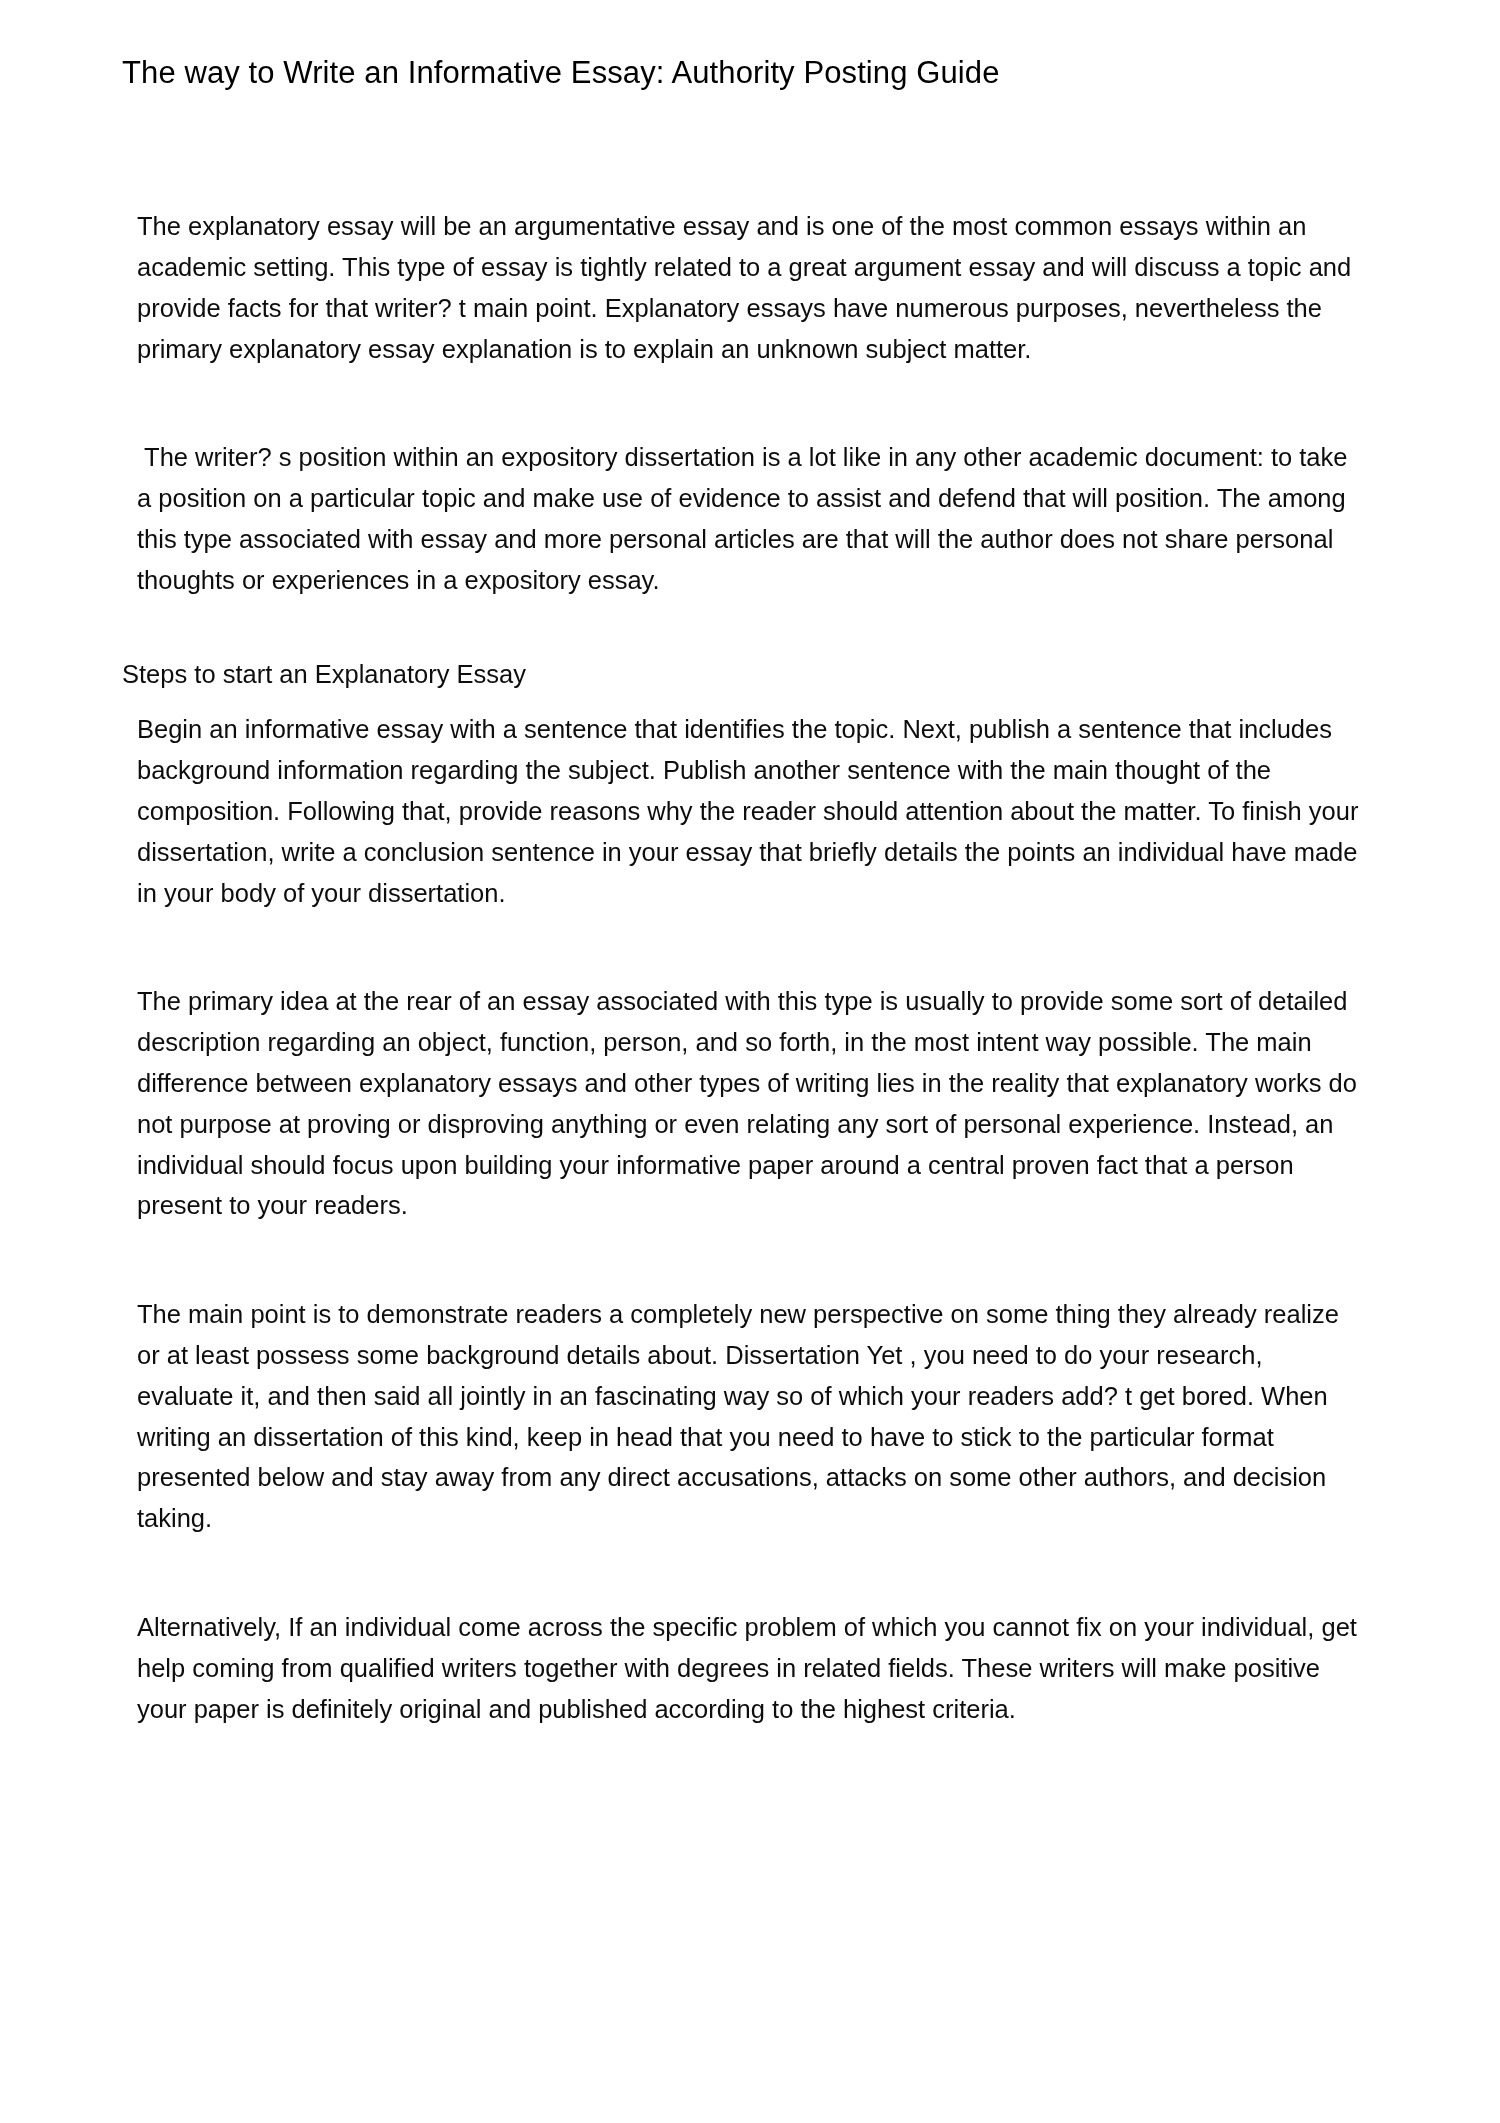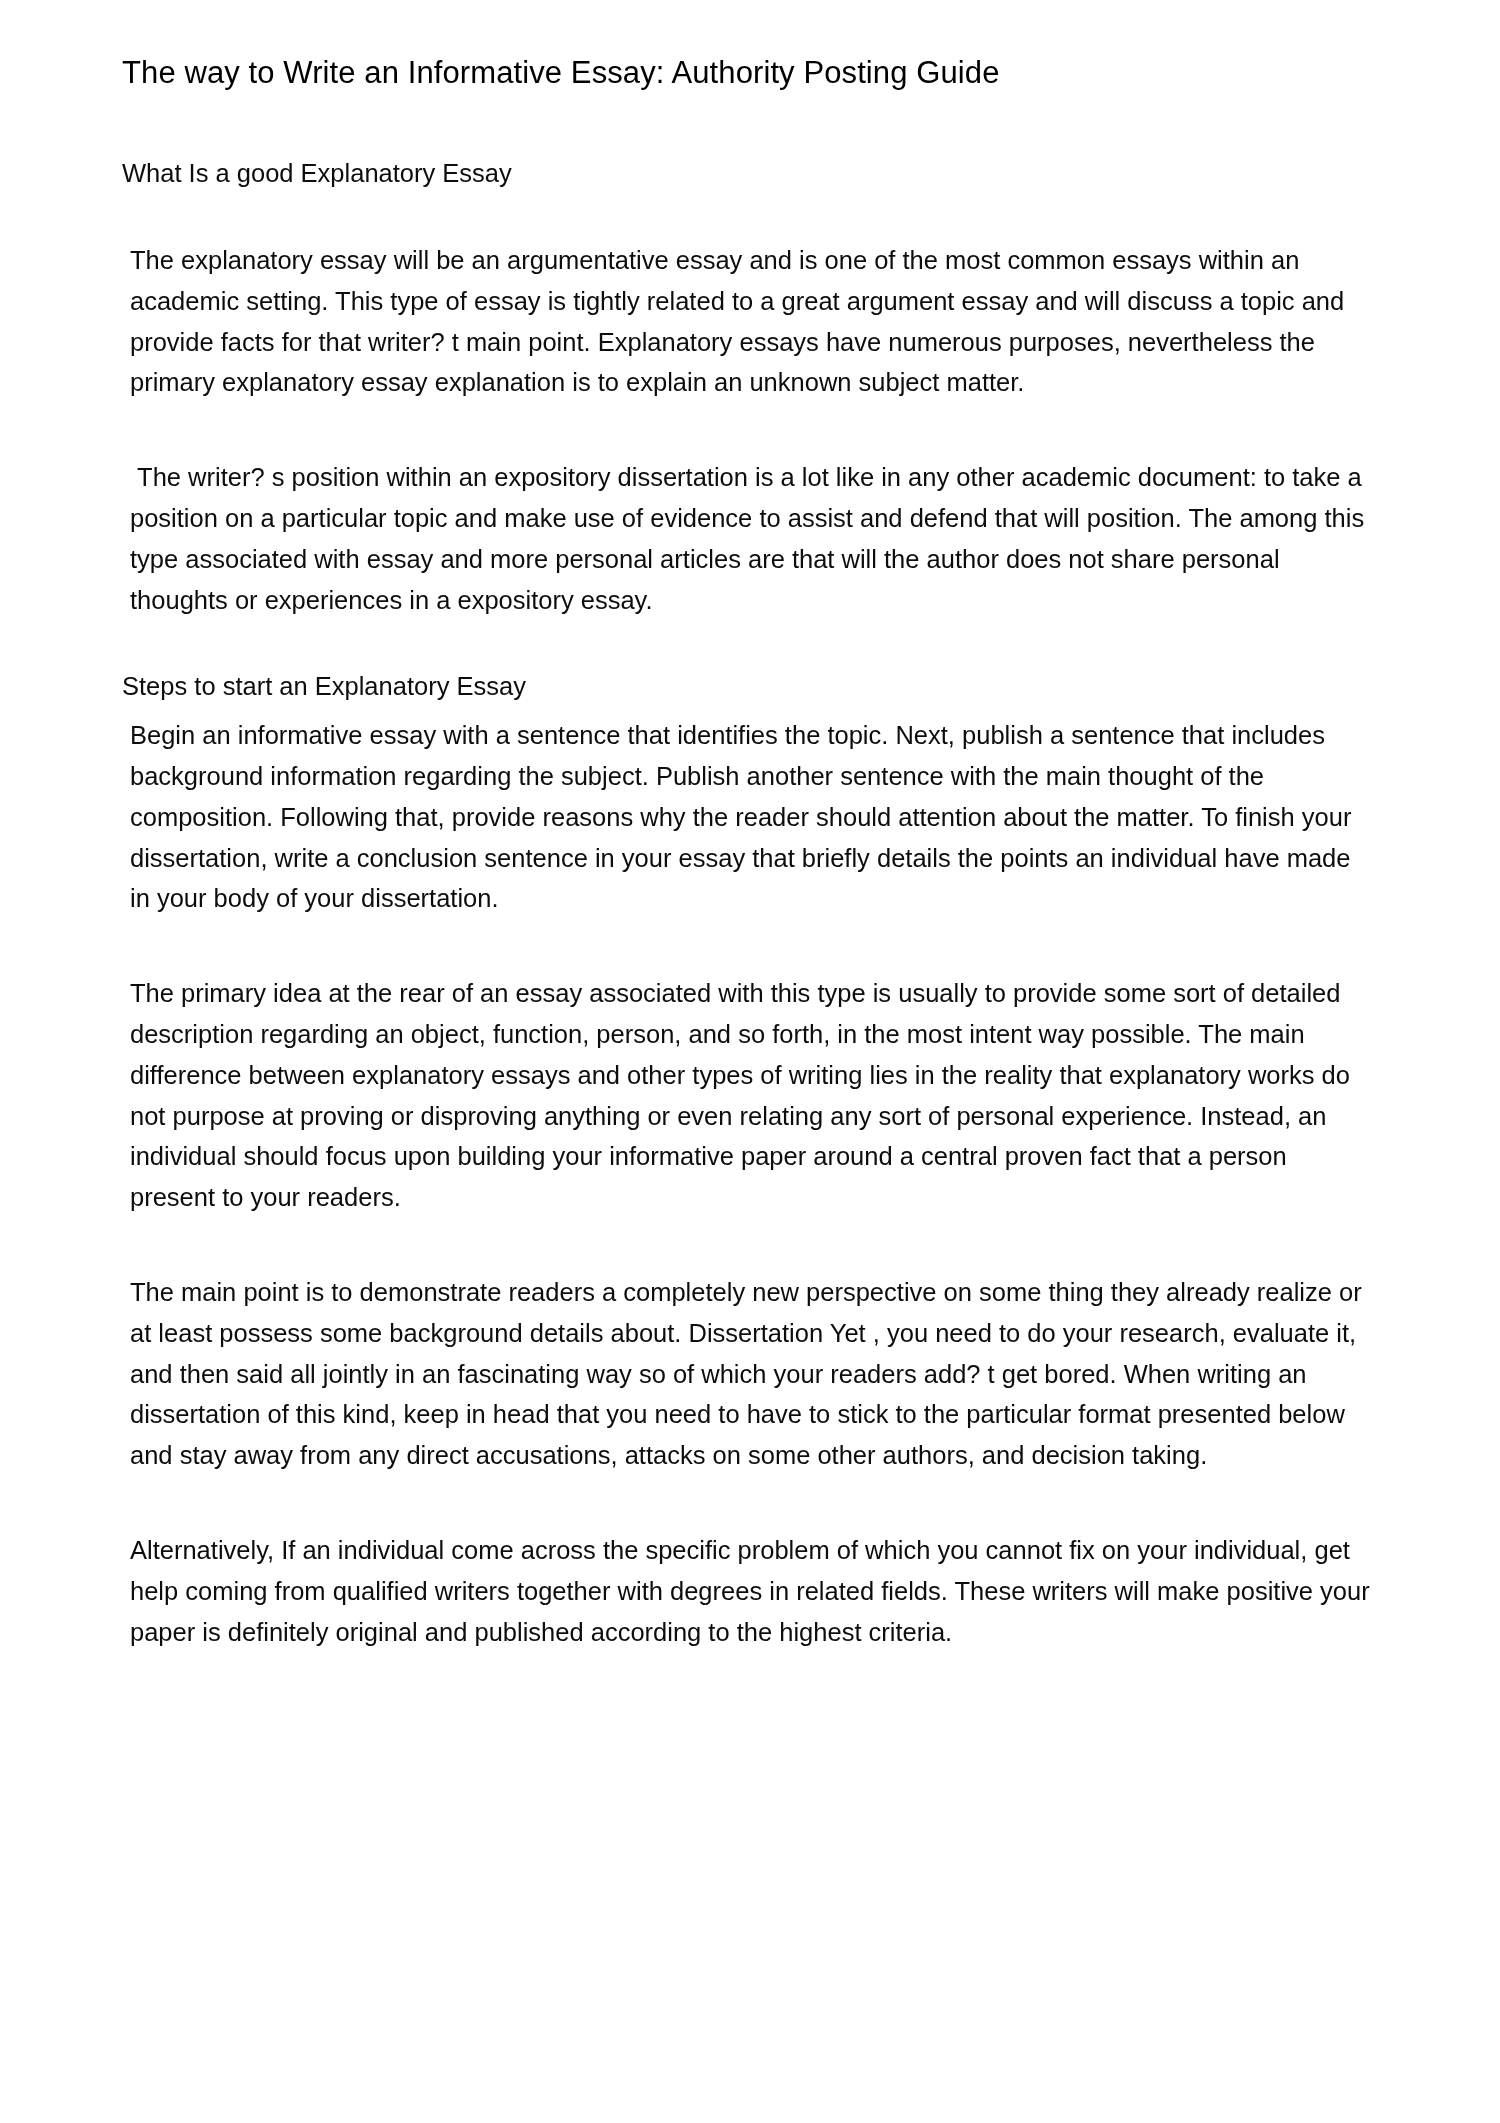--- a/index.html
+++ b/index.html
@@ -39,21 +39,21 @@
   }
   .body-block {
     margin-top: 62px;
   }
   .para {
     font-family: "Liberation Sans", sans-serif;
     font-size: 25.5px;
     line-height: 1.60;
     font-weight: 400;
     color: #0d0d0d;
-    margin: 8px;
+    margin: 15px;
     text-align: left;
     white-space: pre-wrap;
   }
   .gap-large { height: 38px; }
   .section-head {
     font-family: "Liberation Sans", sans-serif;
     font-size: 25.5px;
     line-height: 1.60;
     font-weight: 400;
     color: #0d0d0d;
@@ -64,21 +64,20 @@
 <body>
 
 <div id="page">
   <div id="page-inner">
 
     <h1 class="doc-title">The way to Write an Informative Essay: Authority Posting Guide</h1>
 
     <div class="body-block">
 
       <div>
-        <p class="section-head">What Is a good Explanatory Essay</p>
         <div class="gap-large"></div>
         <p class="para">The explanatory essay will be an argumentative essay and is one of the most common essays within an academic setting. This type of essay is tightly related to a great argument essay and will discuss a topic and provide facts for that writer? t main point. Explanatory essays have numerous purposes, nevertheless the primary explanatory essay explanation is to explain an unknown subject matter.</p>
         <div class="gap-large"></div>
         <p class="para"> The writer? s position within an expository dissertation is a lot like in any other academic document: to take a position on a particular topic and make use of evidence to assist and defend that will position. The among this type associated with essay and more personal articles are that will the author does not share personal thoughts or experiences in a expository essay.</p>
       </div>
 
       <div class="gap-large"></div>
 
       <div>
         <p class="section-head">Steps to start an Explanatory Essay</p>

